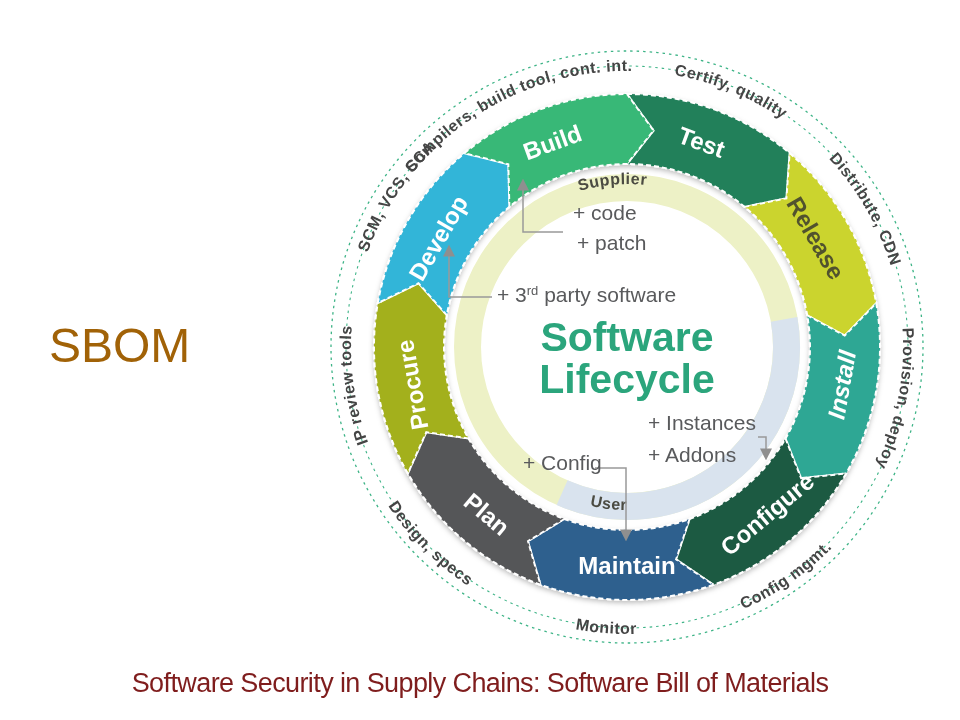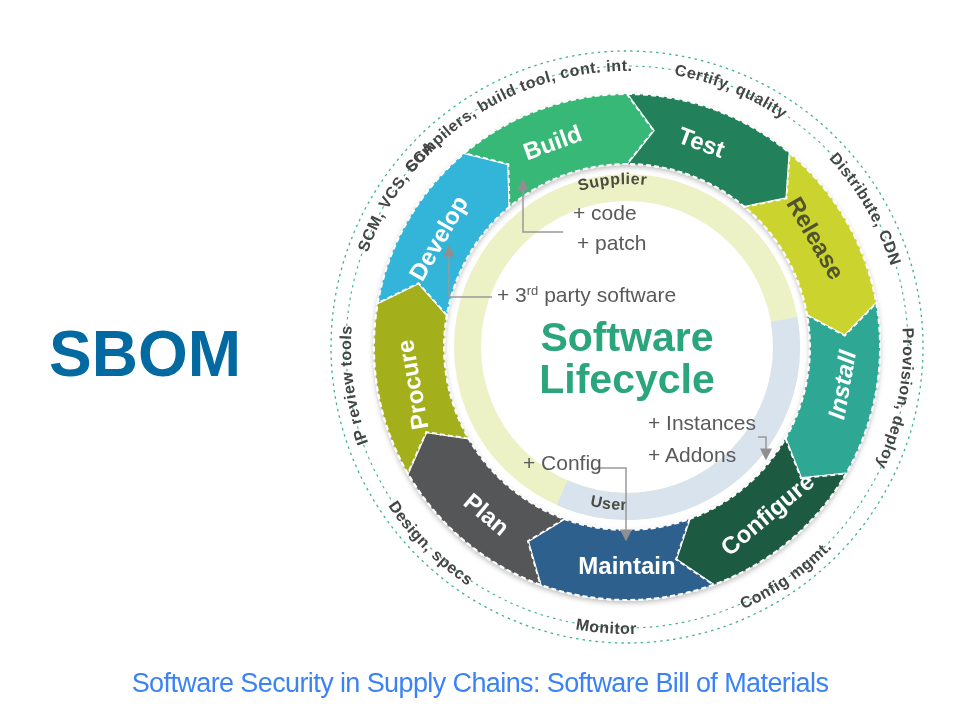--- a/index.html
+++ b/index.html
@@ -3,25 +3,25 @@
 <meta charset="utf-8">
 <style>
   html,body{margin:0;padding:0;}
   body{
     width:960px;height:720px;position:relative;background:#ffffff;overflow:hidden;
     font-family:"Liberation Sans", sans-serif;
   }
   .slide{position:absolute;inset:0;}
   .sbom-title{
     position:absolute;left:49px;top:322px;
-    font-size:64px;font-weight:bold;color:#0369a1;letter-spacing:0px;line-height:1;
+    font-size:48px;font-weight:normal;color:#a16207;letter-spacing:0px;line-height:1;
   }
   .caption{
     position:absolute;left:0;top:668px;width:960px;text-align:center;
-    font-size:27px;color:#3b82f6;letter-spacing:-0.6px;
+    font-size:27px;color:#7f1d1d;letter-spacing:-0.6px;
   }
   svg{position:absolute;left:317px;top:37px;width:620px;height:620px;}
   svg text{font-family:"Liberation Sans", sans-serif;}
   .seg-label{font-size:24px;font-weight:bold;}
   .outer-label{font-size:16px;font-weight:bold;letter-spacing:0.5px;}
   .ring-label{font-size:16px;font-weight:bold;letter-spacing:0.5px;}
   .anno{font-size:21px;}
   .center-title{font-size:41px;font-weight:bold;}
 </style>
 </head>

